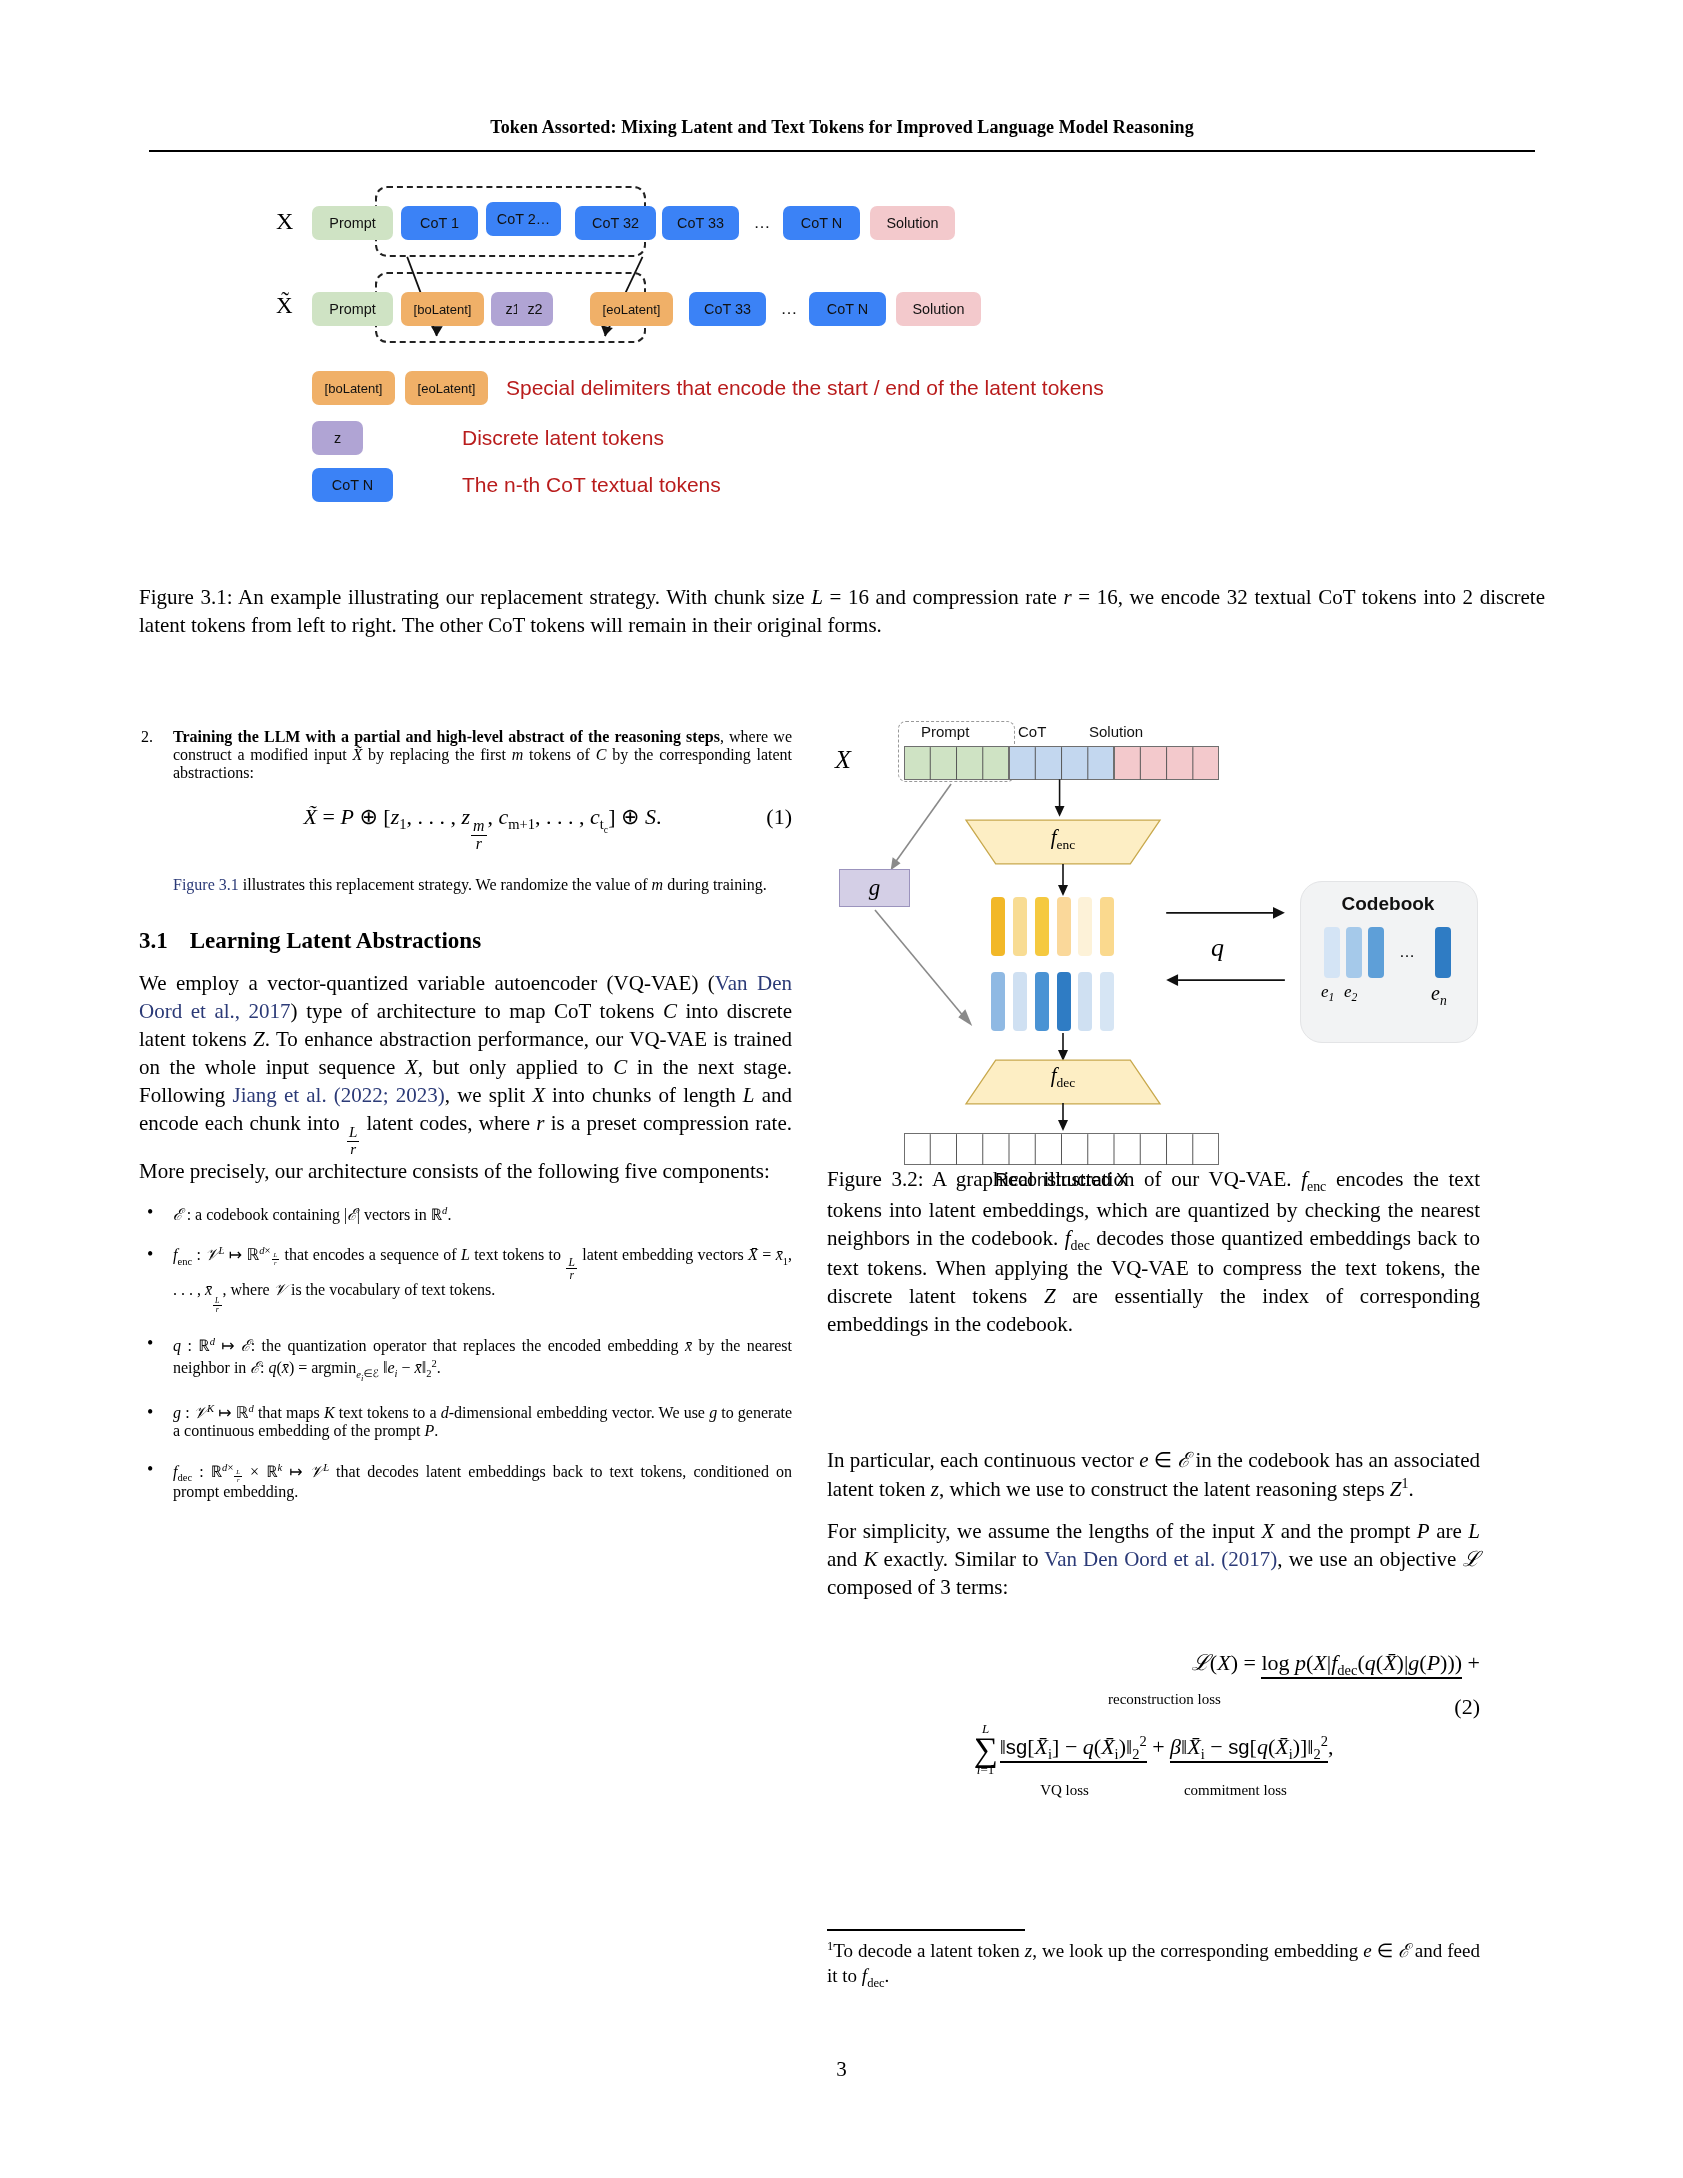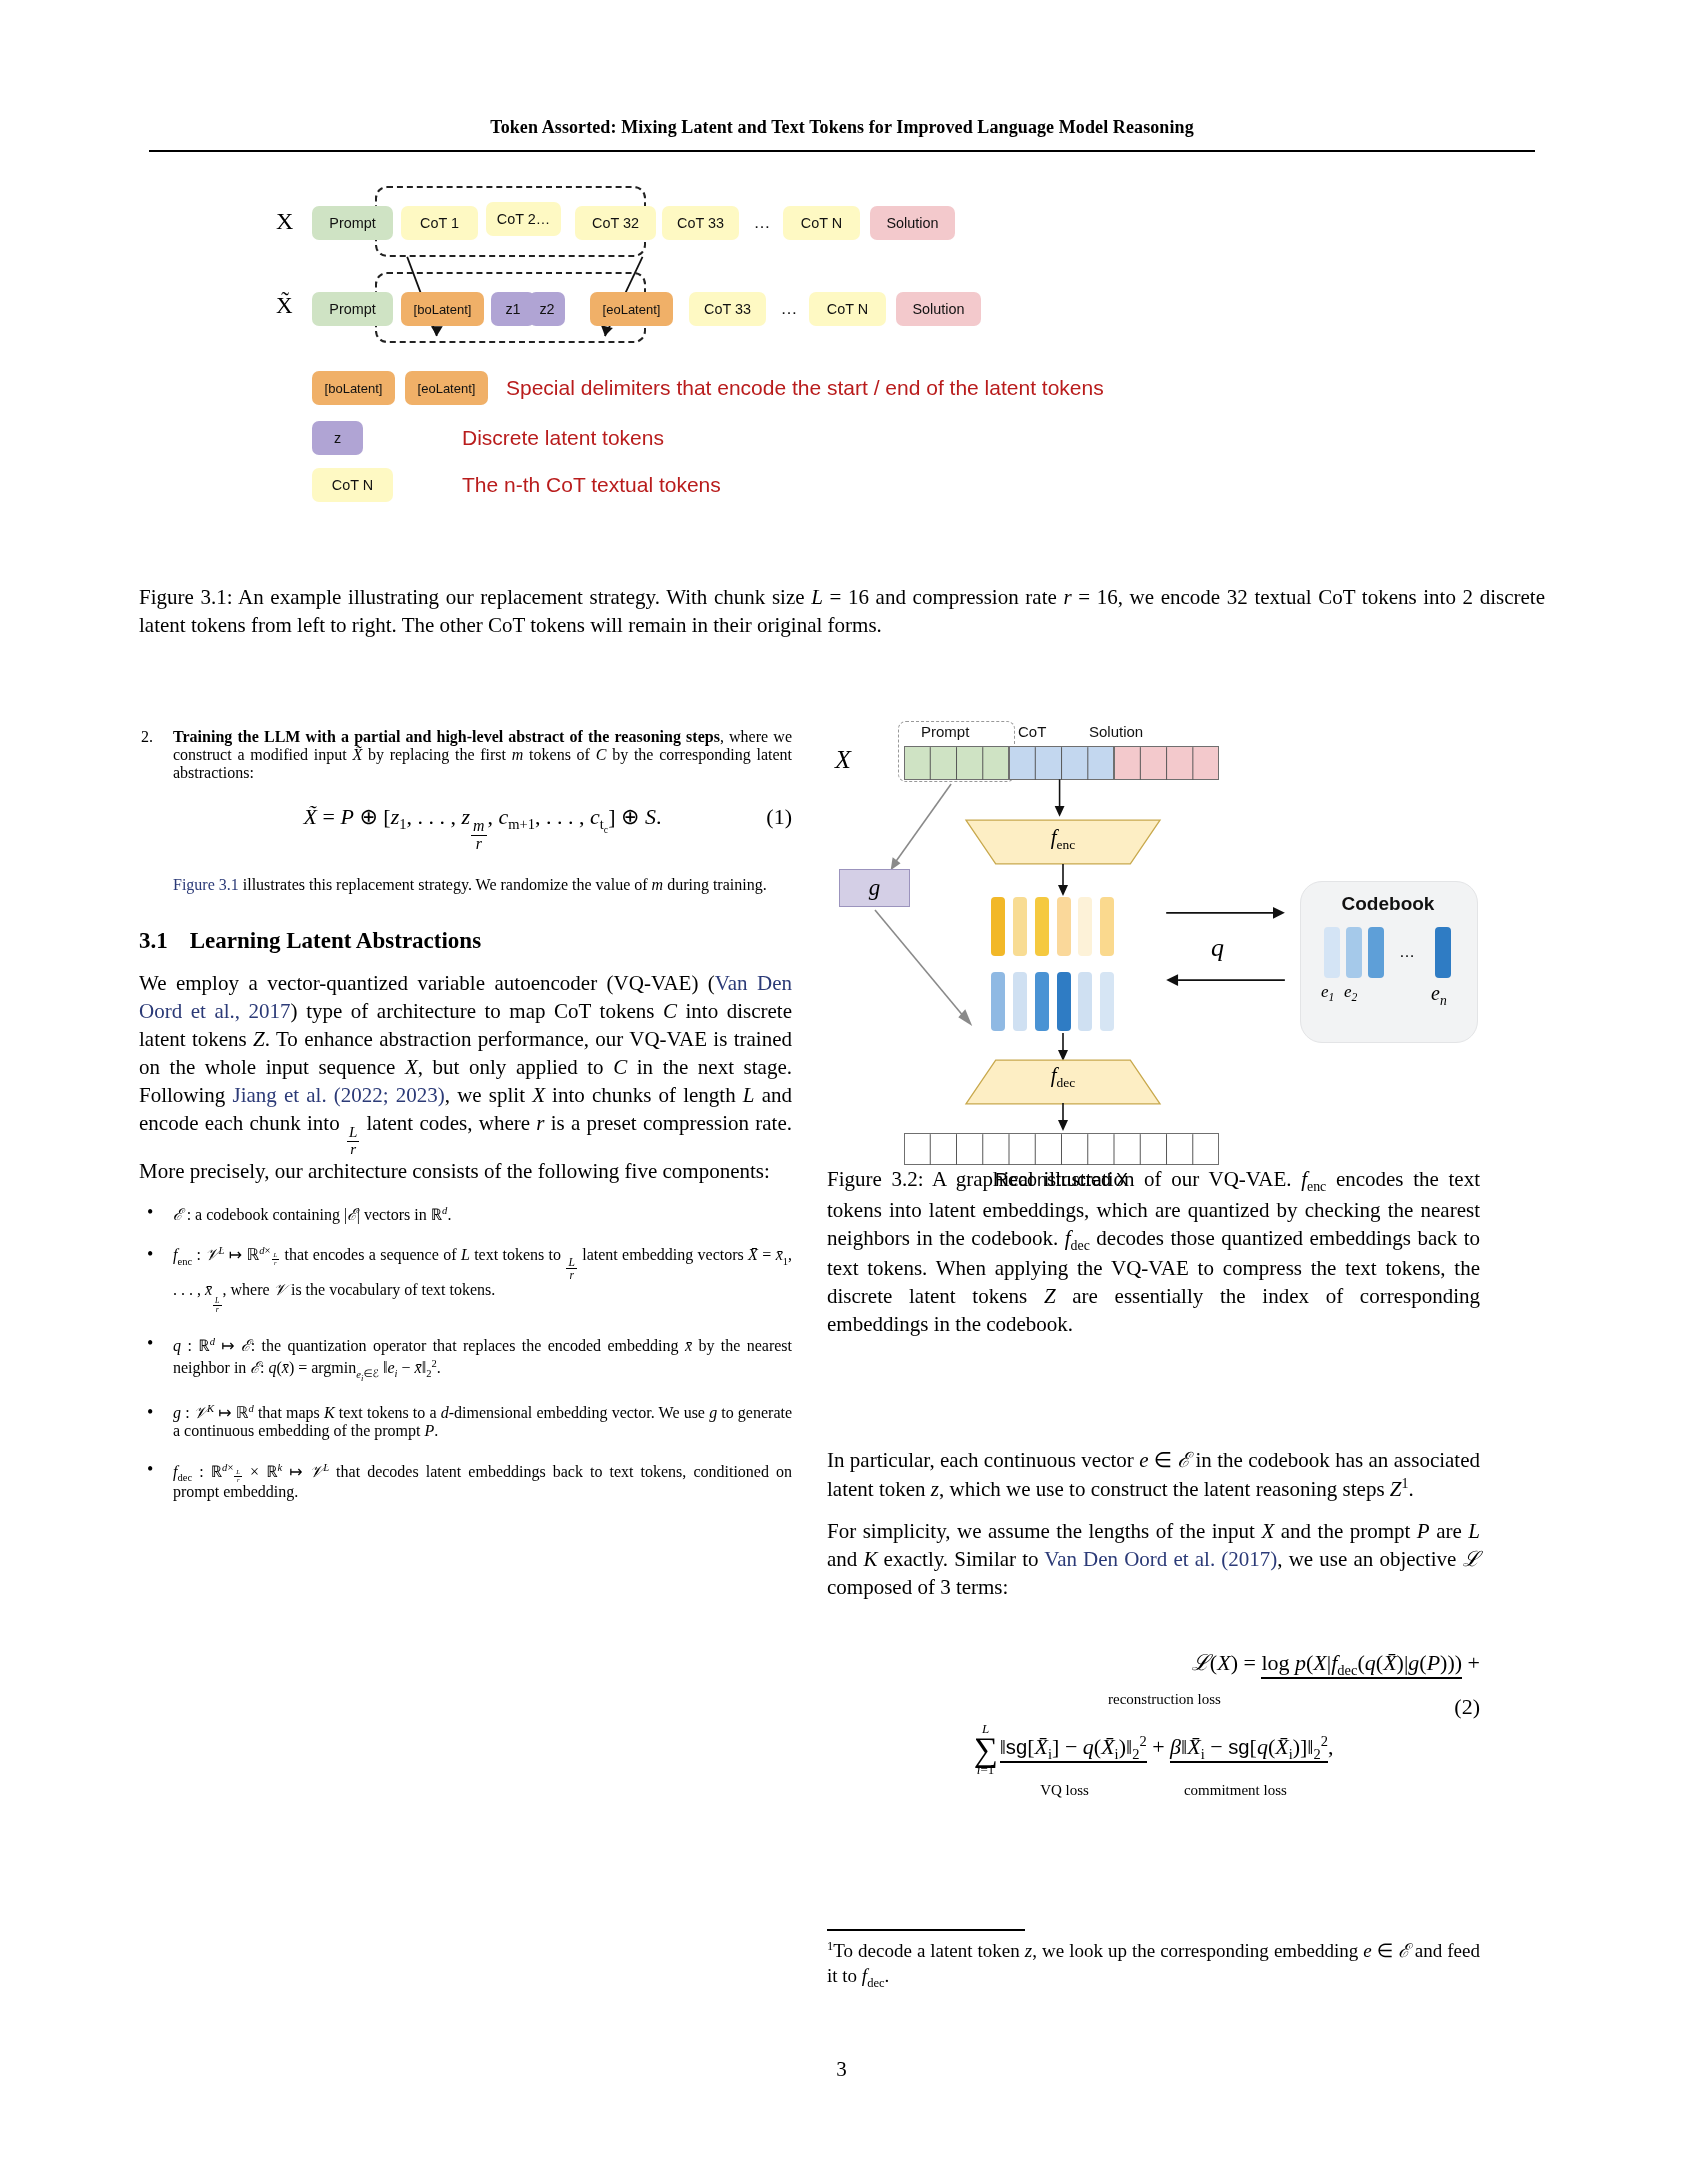--- a/index.html
+++ b/index.html
@@ -56,21 +56,21 @@
     justify-content: center;
     border-radius: 7px;
     font-family: "Liberation Sans", sans-serif;
     font-size: 14.4px;
     color: #111;
     height: 34px;
     box-sizing: border-box;
     white-space: nowrap;
   }
   .tok-green  { background: #cfe3c4; }
-  .tok-blue   { background: #fef9c3; }
+  .tok-blue   { background: #3b82f6; }
   .tok-pink   { background: #f3c9cc; }
   .tok-orange { background: #f0b068; }
   .tok-purple { background: #b0a4d4; }
 
   .row-label {
     position: absolute;
     font-family: "Liberation Serif", serif;
     font-size: 24px;
   }
   .dots {
@@ -300,21 +300,21 @@
       <line x1="348" y1="8" x2="310" y2="88" stroke="#111" stroke-width="1.8"></line>
       <polygon points="310,88 306,77 318,80" fill="#111"></polygon>
     </svg>
 
     <div class="dashbox" style="left:226px; top:94px; width:271px; height:71px;"></div>
 
     <div class="row-label" style="left:127px; top:115px; font-size:23px;">X̃</div>
     <div class="tok tok-green" style="position:absolute; left:163px; top:114px; width:81px;">Prompt</div>
     <div class="tok tok-orange" style="position:absolute; left:252px; top:114px; width:83px; font-size:13px;">[boLatent]</div>
     <div class="tok tok-purple" style="position:absolute; left:342px; top:114px; width:44px;">z1</div>
-    <div class="tok tok-purple" style="position:absolute; left:380px; top:114px; width:36px;">z2</div>
+    <div class="tok tok-purple" style="position:absolute; left:368px; top:114px; width:36px;">z2</div>
     <div class="tok tok-orange" style="position:absolute; left:441px; top:114px; width:83px; font-size:13px;">[eoLatent]</div>
     <div class="tok tok-blue" style="position:absolute; left:540px; top:114px; width:77px;">CoT 33</div>
     <div class="dots" style="position:absolute; left:621px; top:114px; width:38px;">…</div>
     <div class="tok tok-blue" style="position:absolute; left:660px; top:114px; width:77px;">CoT N</div>
     <div class="tok tok-pink" style="position:absolute; left:747px; top:114px; width:85px;">Solution</div>
 
     <div class="legend-row" style="left:163px; top:193px;">
       <div class="tok tok-orange" style="width:83px; font-size:13px;">[boLatent]</div>
       <div class="tok tok-orange" style="width:83px; font-size:13px; margin-left:10px;">[eoLatent]</div>
       <span class="legend-text">Special delimiters that encode the start / end of the latent tokens</span>

